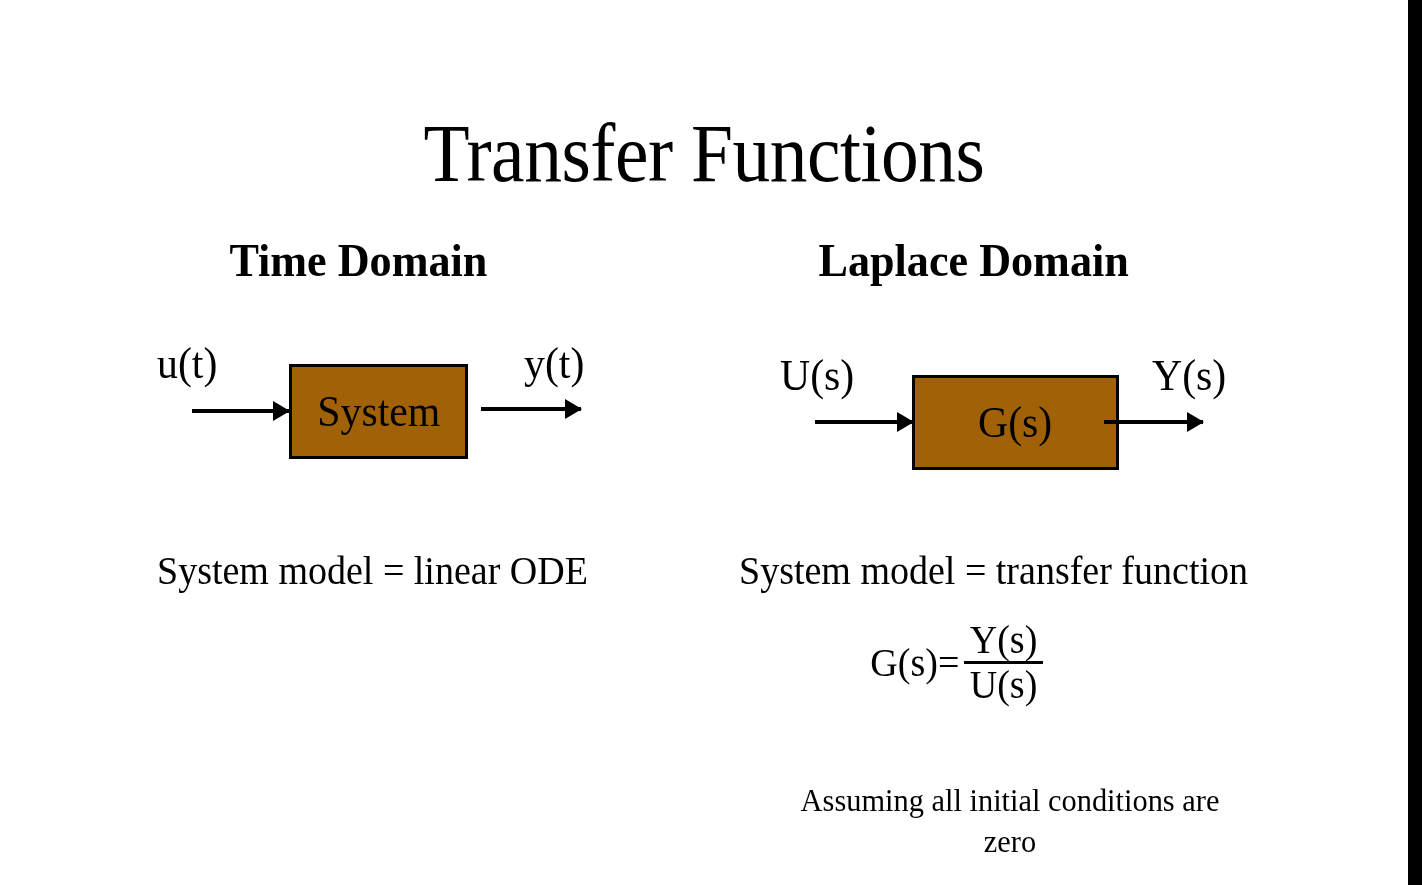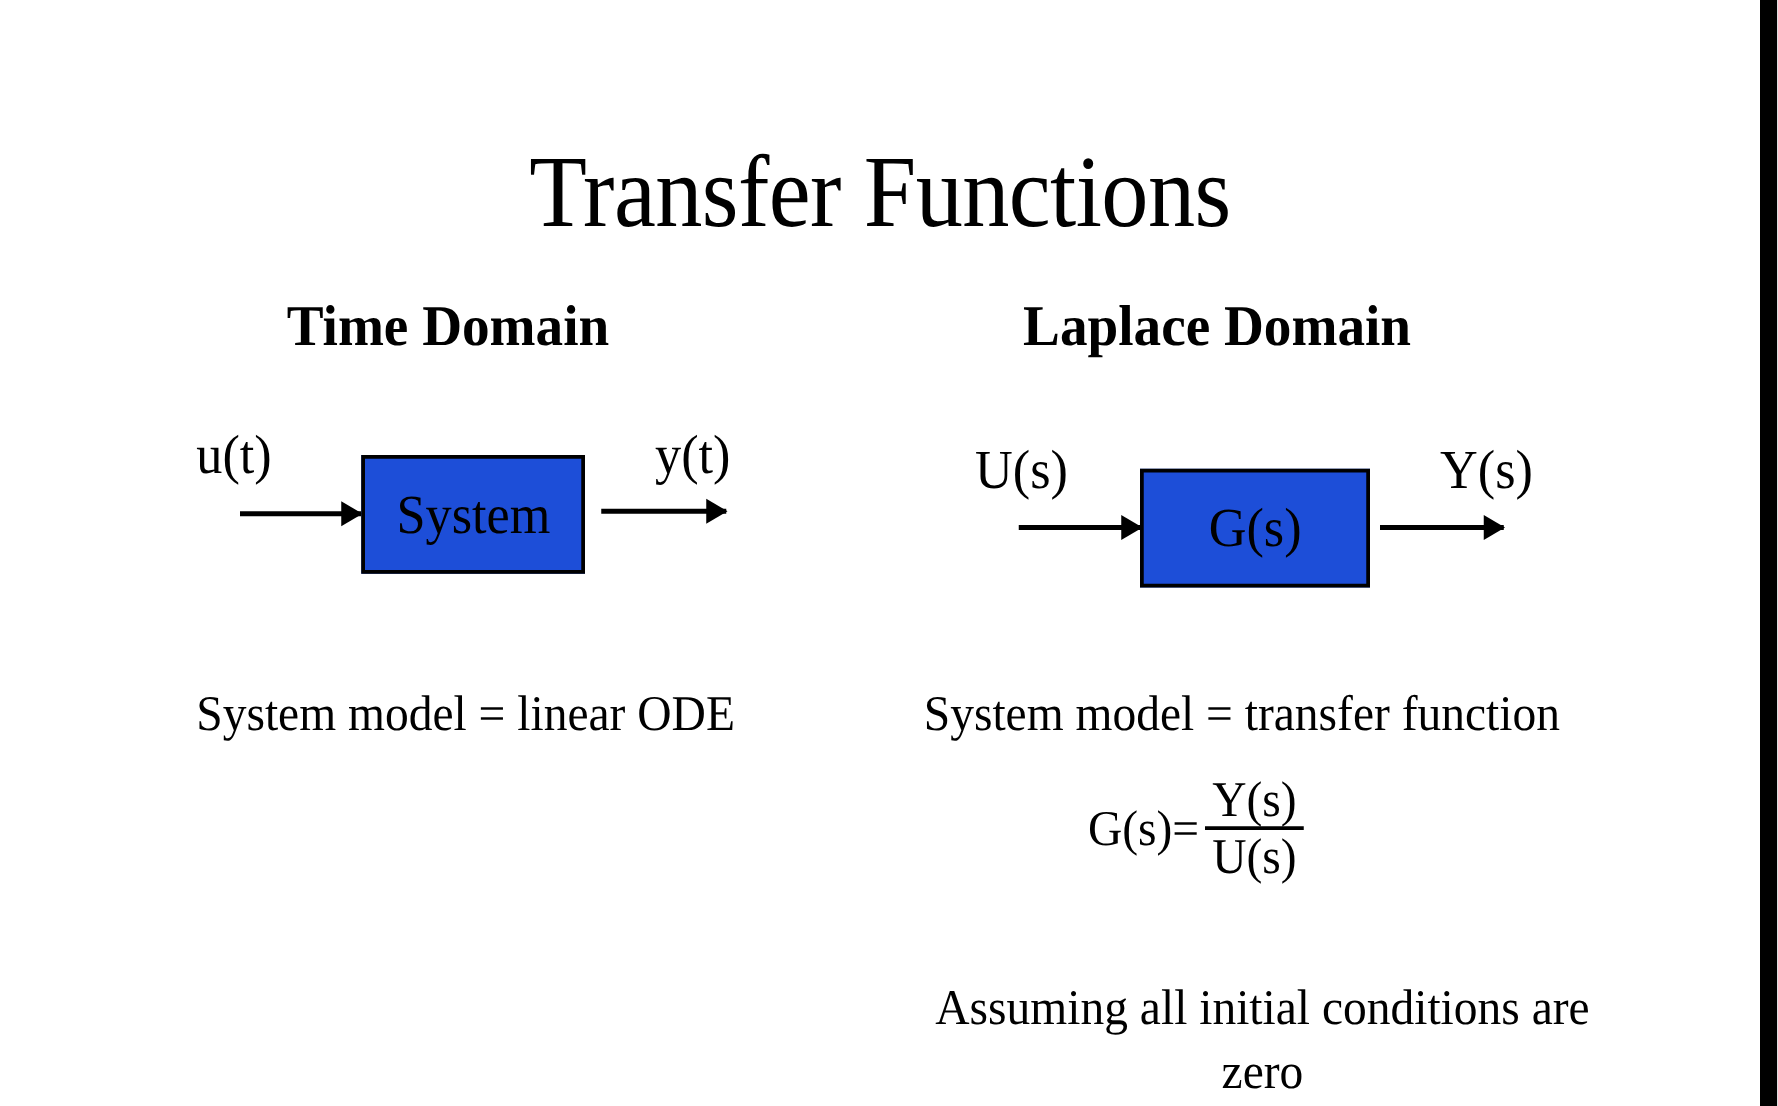--- a/index.html
+++ b/index.html
@@ -63,28 +63,28 @@
     transform-origin: left top;
   }
   .label-ut { left: 157px; top: 342px; }
   .label-yt { left: 524px; top: 342px; }
   .label-Us { left: 780px; top: 354px; }
   .label-Ys { left: 1152px; top: 354px; }
 
   .sys-box {
     position: absolute;
     border: 3px solid #000000;
-    background: #1d4ed8;
+    background: #a16207;
     display: flex;
     align-items: center;
     justify-content: center;
     box-sizing: border-box;
   }
   .box-time    { left: 289px; top: 364px; width: 179px; height: 95px; }
-  .box-laplace { left: 912px; top: 375px; width: 184px; height: 95px; }
+  .box-laplace { left: 912px; top: 375px; width: 207px; height: 95px; }
   .box-text {
     font-size: 44px;
     line-height: 1.0;
     white-space: nowrap;
     transform: scaleX(0.95);
   }
 
   .arrow {
     position: absolute;
     height: 4px;
@@ -146,21 +146,21 @@
     background: #000000;
     margin: 1px 0;
   }
 
   .note {
     position: absolute;
     left: 700px;
     top: 780px;
     width: 620px;
     text-align: center;
-    font-size: 40px;
+    font-size: 32px;
     line-height: 1.28;
   }
   .note-line {
     display: block;
     white-space: nowrap;
     transform: scaleX(0.95);
   }
 </style>
 </head>
 <body>

